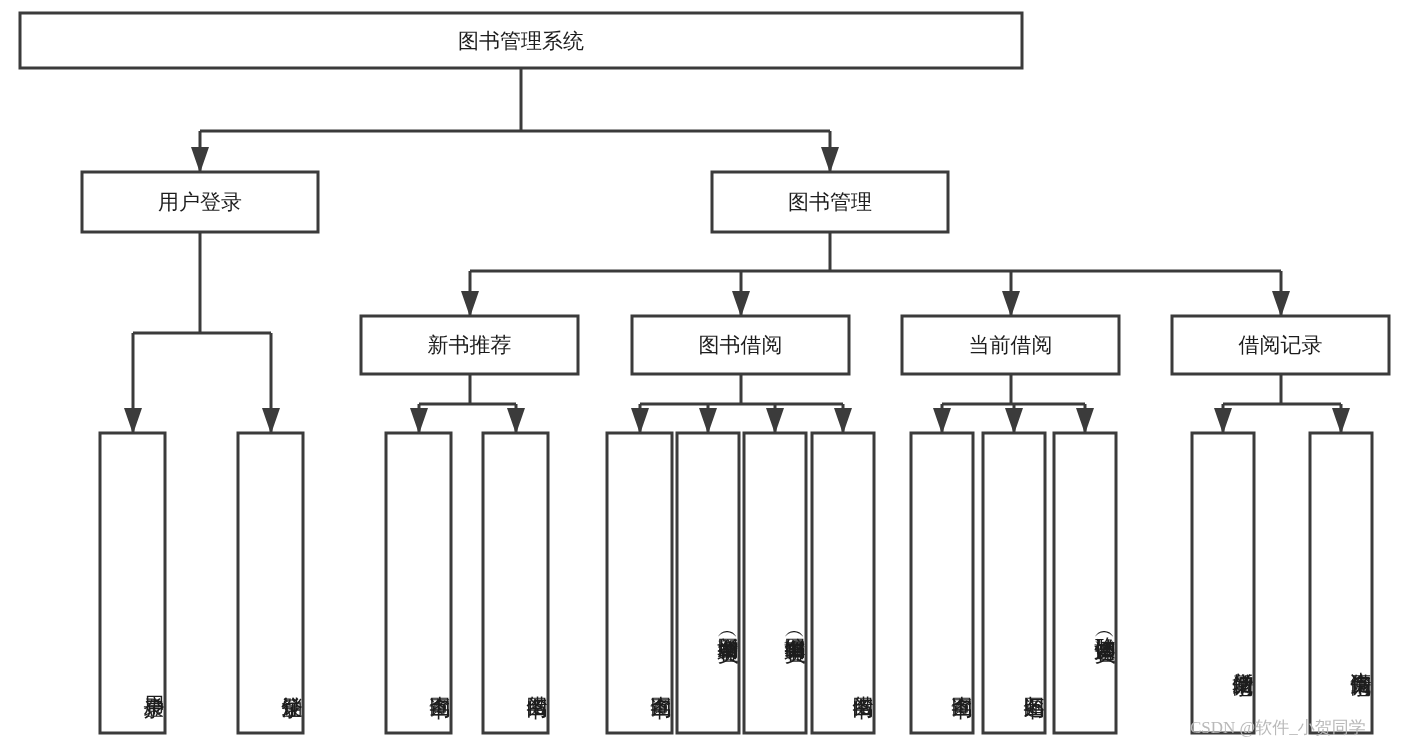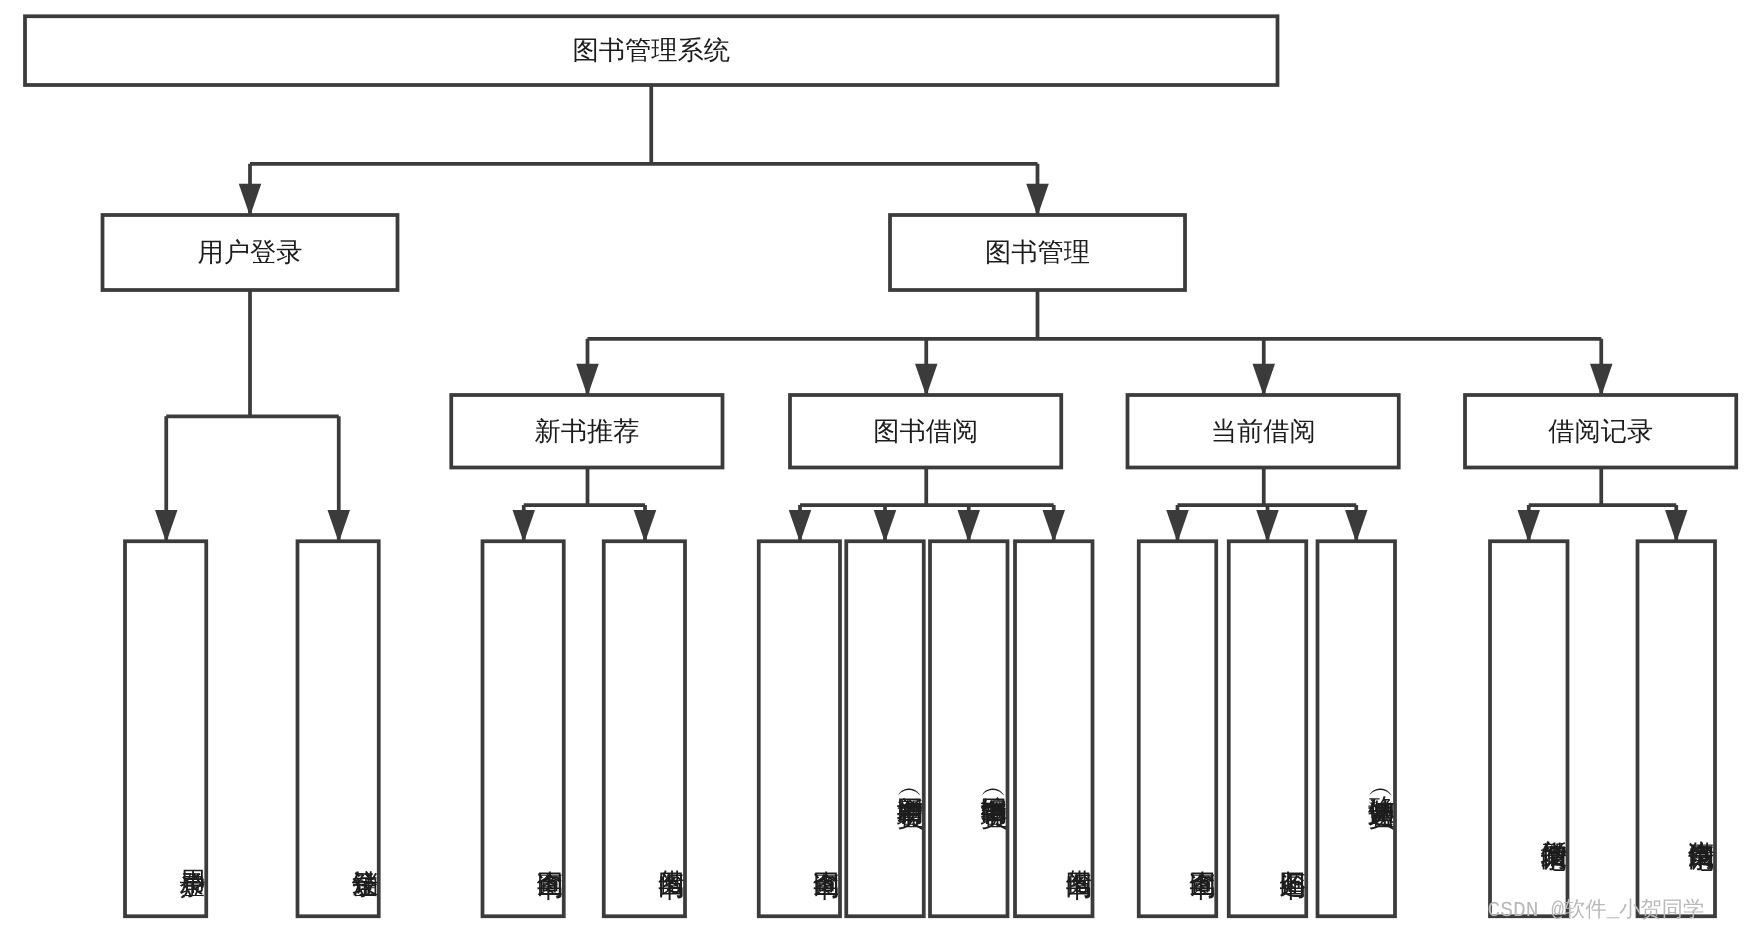--- a/index.html
+++ b/index.html
@@ -60,21 +60,21 @@
     color: #1d1d1d;
     letter-spacing: 1px;
     display: flex;
     align-items: flex-start;
     justify-content: center;
     white-space: nowrap;
     pointer-events: none;
   }
   .watermark {
     position: absolute;
-    font-family: Liberation Mono, monospace;
+    font-family: Liberation Serif, serif;
     font-size: 17px;
     color: #b9b9b9;
     white-space: nowrap;
     left: 1190px;
     top: 716px;
   }
 </style>
 </head>
 <body>
 

